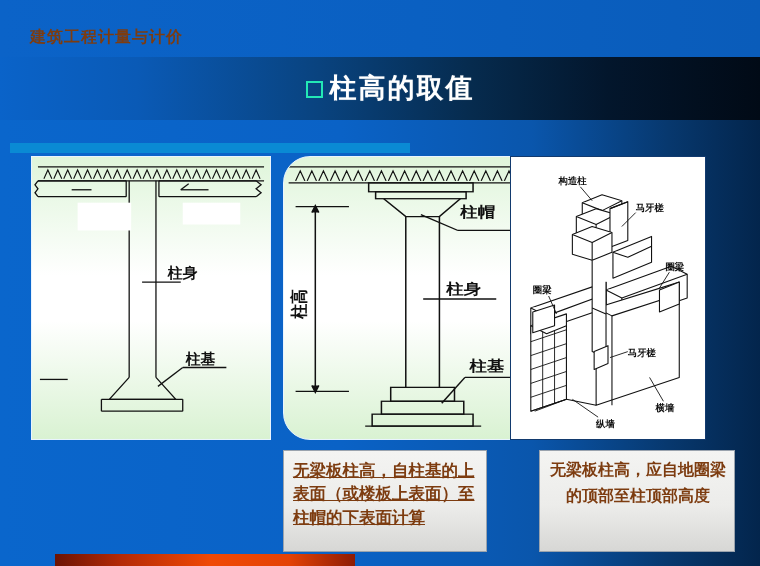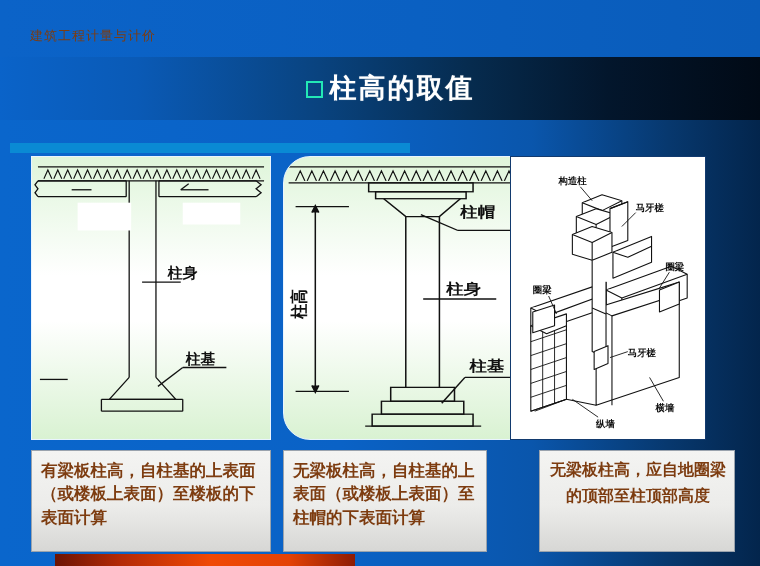--- a/index.html
+++ b/index.html
@@ -10,21 +10,21 @@
     background:linear-gradient(90deg,#0a66cc 0%,#0a62c6 45%,#0a56ac 70%,#07386e 88%,#03254c 100%);
   }
 
   
   .top-band{
     position:absolute;left:0;top:0;width:760px;height:57px;
     background:linear-gradient(90deg,#0b63c8 0%,#0a60c2 55%,#0a5cba 100%);
   }
   .header-title{
     position:absolute;left:30px;top:29px;
-    font-size:13px;font-weight:normal;letter-spacing:1px;
+    font-size:16px;font-weight:bold;letter-spacing:1px;
     color:#7d3c10;white-space:nowrap;line-height:1;
   }
   .title-band{
     position:absolute;left:0;top:57px;width:760px;height:63px;
     background:linear-gradient(90deg,#0a63c9 0%,#0a5ab6 18%,#09437f 42%,#062b4e 62%,#03162c 80%,#010a16 100%);
   }
   .main-title{
     position:absolute;left:0;top:57px;width:760px;height:63px;
     display:flex;align-items:center;justify-content:center;
     padding-left:20px;box-sizing:border-box;
@@ -66,21 +66,21 @@
   .caption{
     position:absolute;top:0;box-sizing:border-box;
     border:1px solid #9aa3ad;
     background:linear-gradient(180deg,#f4f4f2 0%,#ececea 55%,#d7d7d5 100%);
     color:#7d3c10;font-weight:bold;
     font-size:16.5px;line-height:1.42;
     padding:8px 7px 4px 9px;
     font-family:"DejaVu Sans","Liberation Sans",sans-serif;
   }
   .caption.c1{left:31px;width:240px;height:102px;}
-  .caption.c2{left:283px;width:204px;height:102px;}
+  .caption.c2{left:283px;width:204px;height:102px;text-decoration:underline;}
   .caption.c3{left:539px;width:196px;height:102px;text-align:center;
     line-height:1.6;font-size:16px;padding-top:6px;}
 
   .bottom-bar{
     position:absolute;left:55px;bottom:0;width:300px;height:12px;
     background:linear-gradient(90deg,#6b1304 0%,#b42a06 22%,#f04905 52%,#e44205 78%,#8d1c05 100%);
   }
 
   svg text{font-family:"DejaVu Sans","Liberation Sans",sans-serif;}
 </style>
@@ -271,19 +271,18 @@
           <text x="22" y="137">圈梁</text>
           <text x="118" y="200">马牙槎</text>
           <text x="146" y="256">横墙</text>
           <text x="86" y="272">纵墙</text>
         </g>
       </svg>
     </div>
   </div>
 
   <div class="captions">
-    <div class="caption c1">有梁板柱高，自柱基的上表面（或楼板上表面）至楼板的下表面计算</div>
     <div class="caption c2">无梁板柱高，自柱基的上表面（或楼板上表面）至柱帽的下表面计算</div>
     <div class="caption c3">无梁板柱高，应自地圈梁的顶部至柱顶部高度</div>
   </div>
 
   <div class="bottom-bar"></div>
 </div>
 
 </body></html>

